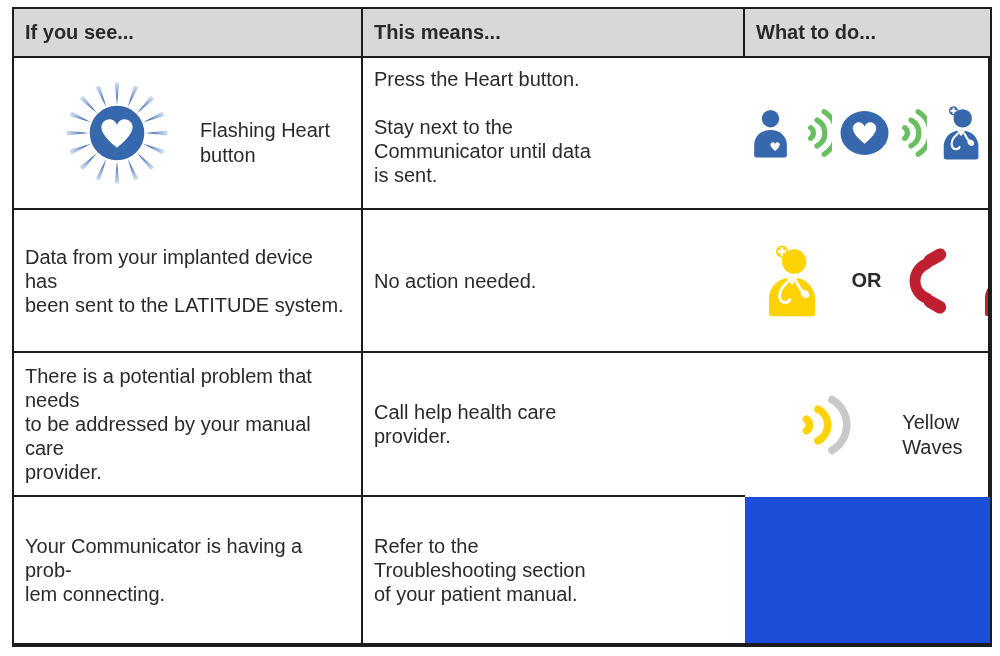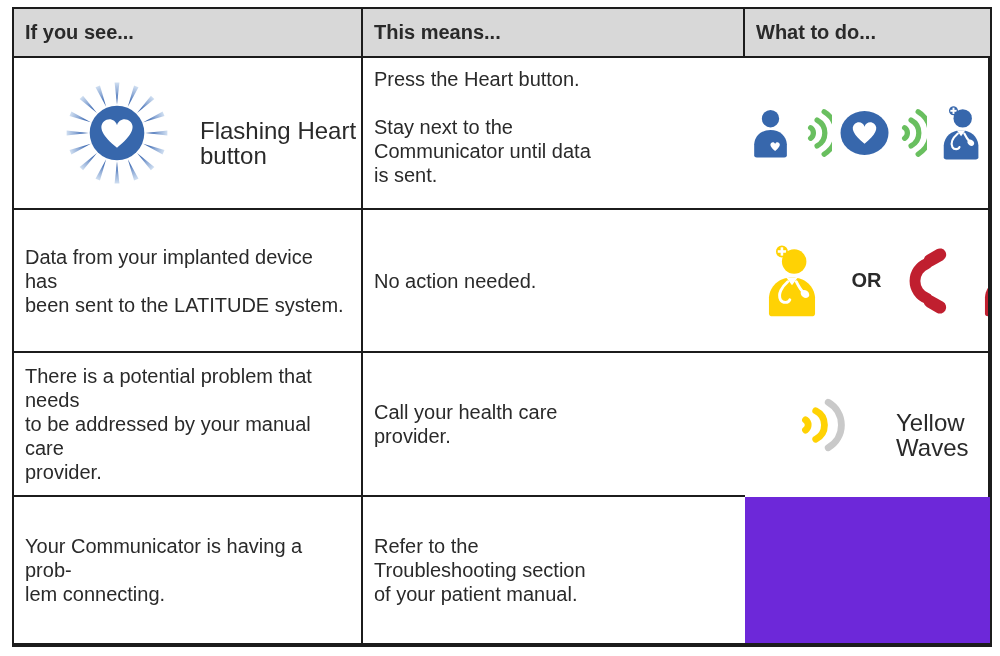--- a/index.html
+++ b/index.html
@@ -6,35 +6,35 @@
     --blue:#3767ac; --green:#69bf5f; --yellow:#ffd204; --red:#c01f2f;
     --wave_gray:#c9c9c9; --header_bg:#d8d8d8; --border:#1c1c1c; --text:#2a2a2a;
   }
   *{margin:0;padding:0;box-sizing:border-box;}
   html,body{background:#fff;}
   .page{position:relative;width:1000px;height:656px;background:#fff;overflow:hidden;
         font-family:"Liberation Sans",sans-serif;color:var(--text);}
   .tbl{position:absolute;left:12px;top:7px;width:980px;
        border:2px solid var(--border);border-bottom-width:4px;
        display:grid;grid-template-columns:349px 382px 245px;
-       grid-template-rows:49px 152px 143px 144px 146px;background:#6d28d9;}
+       grid-template-rows:49px 152px 143px 144px 146px;background:#1d4ed8;}
   .c{border-right:2px solid var(--border);border-bottom:2px solid var(--border);
      background:#fff;overflow:hidden;}
   .lastcol{border-right:none;}
   .lastrow{border-bottom:none;}
   .hd{background:var(--header_bg);display:flex;align-items:center;
       padding:0 11px;font-size:20px;font-weight:700;}
   .txt{padding:9px 11px;font-size:20px;line-height:24px;}
   .vc{display:flex;flex-direction:column;justify-content:center;}
   .spacer{height:24px;}
   .see{display:flex;align-items:center;justify-content:center;}
   .see-start{justify-content:flex-start;}
   .see1{padding-left:40px;gap:20px;}
   .see4{padding-left:52px;gap:48px;align-items:center;}
-  .see-label{font-size:24px;line-height:25px;margin-top:20px;}
+  .see-label{font-size:20px;line-height:25px;margin-top:20px;}
   .icons-row{display:flex;align-items:center;justify-content:center;gap:7px;}
   .or{font-size:20px;margin:0 24px;font-weight:bold;}
   .grp{display:flex;align-items:center;gap:6px;}
   .note-b{font-weight:700;font-style:italic;}
   .note-i{font-style:italic;}
   svg{display:block;}
   .defs{position:absolute;width:0;height:0;overflow:hidden;}
 </style>
 </head>
 <body>
@@ -167,21 +167,21 @@
             <use href="#doctorShape"></use>
           </svg>
       </div>
     </div>
     <div class="c txt vc">
       <div>There is a potential problem that needs</div>
       <div>to be addressed by your manual care</div>
       <div>provider.</div>
     </div>
     <div class="c txt vc lastcol">
-      <div>Call your health care</div>
+      <div>Call help health care</div>
       <div>provider.</div>
     </div>
 
     <div class="c see see-start see4 lastrow">
       <svg width="82" height="96" viewBox="0 0 90 100">
         <g fill="none" stroke-width="12" stroke-linecap="round">
           <path d="M15 41 A11 11 0 0 1 15 59" stroke="var(--yellow)"></path>
           <path d="M33 25 A28 28 0 0 1 33 75" stroke="var(--yellow)"></path>
           <path d="M55 10 A46 46 0 0 1 55 90" stroke="var(--wave_gray)"></path>
         </g>

